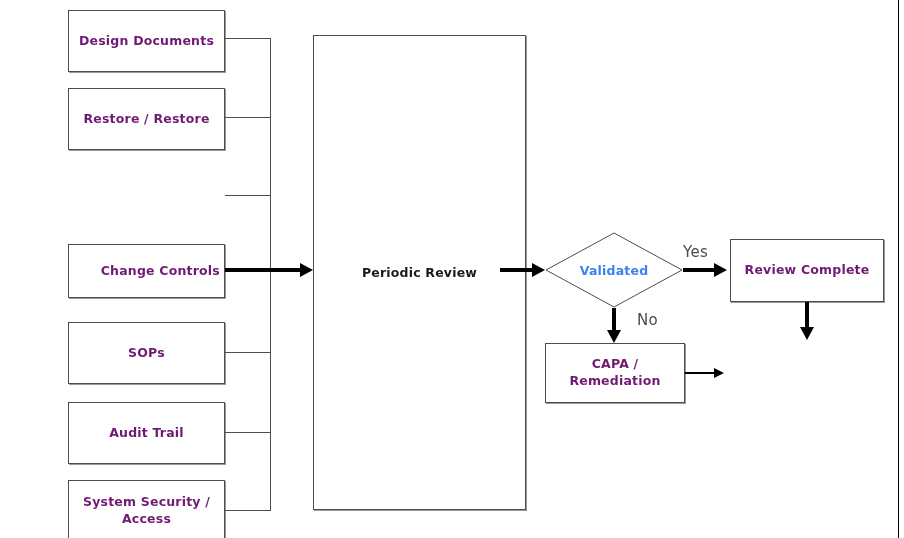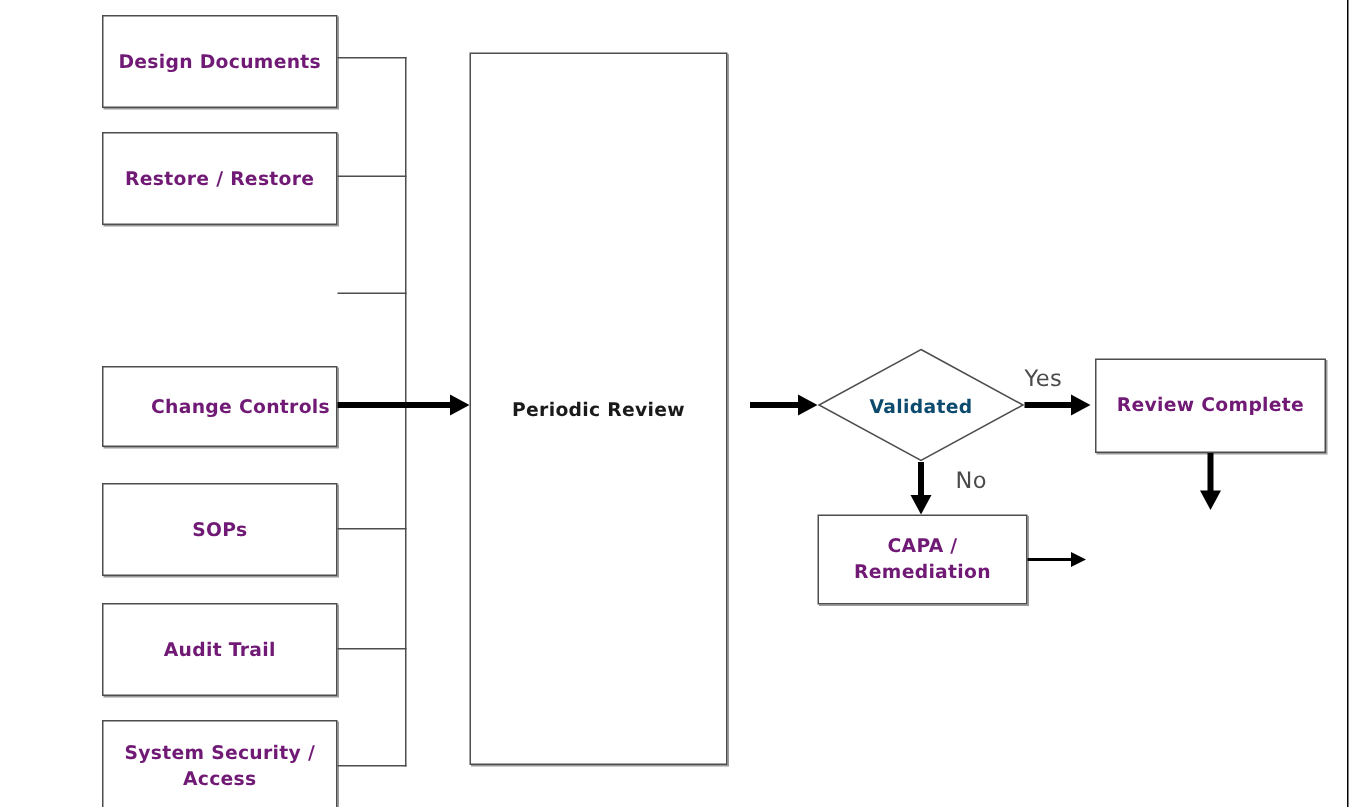--- a/index.html
+++ b/index.html
@@ -93,21 +93,21 @@
   .diamond-wrap { position: absolute; }
   .diamond-wrap svg { display: block; }
   .diamond-label {
     position: absolute;
     inset: 0;
     display: flex;
     align-items: center;
     justify-content: center;
     font-weight: bold;
     font-size: 12.5px;
-    color: #0c4a6e;
+    color: #3b82f6;
     letter-spacing: 0.2px;
   }
 
   .edge-label {
     position: absolute;
     font-size: 15px;
     color: #4a4a4a;
     font-weight: normal;
     letter-spacing: 0.3px;
     white-space: nowrap;
@@ -150,21 +150,21 @@
   <div class="line-h" style="left:225px; top:195px; width:46px;"></div>
   <div class="line-h" style="left:225px; top:352px; width:46px;"></div>
   <div class="line-h" style="left:225px; top:432px; width:46px;"></div>
   <div class="line-h" style="left:225px; top:510px; width:46px;"></div>
 
   <div class="line-v" style="left:270px; top:38px; height:473px;"></div>
 
   <div class="shaft-h" style="left:225px; top:268px; width:80px;"></div>
   <div class="head-r" style="left:300px; top:263px;"></div>
 
-  <div class="big-node" style="left:313px; top:35px; width:172px; height:475px;">
+  <div class="big-node" style="left:313px; top:35px; width:213px; height:475px;">
     <span>Periodic Review</span>
   </div>
 
   <div class="shaft-h" style="left:500px; top:268px; width:35px;"></div>
   <div class="head-r" style="left:532px; top:263px;"></div>
 
   <div class="diamond-wrap" style="left:545px; top:232px; width:138px; height:76px;">
     <svg width="138" height="76" viewBox="0 0 138 76" aria-hidden="true">
       <polygon points="69,1 137,38 69,75 1,38" fill="#ffffff" stroke="#4d4d4d" stroke-width="1"></polygon>
     </svg>

